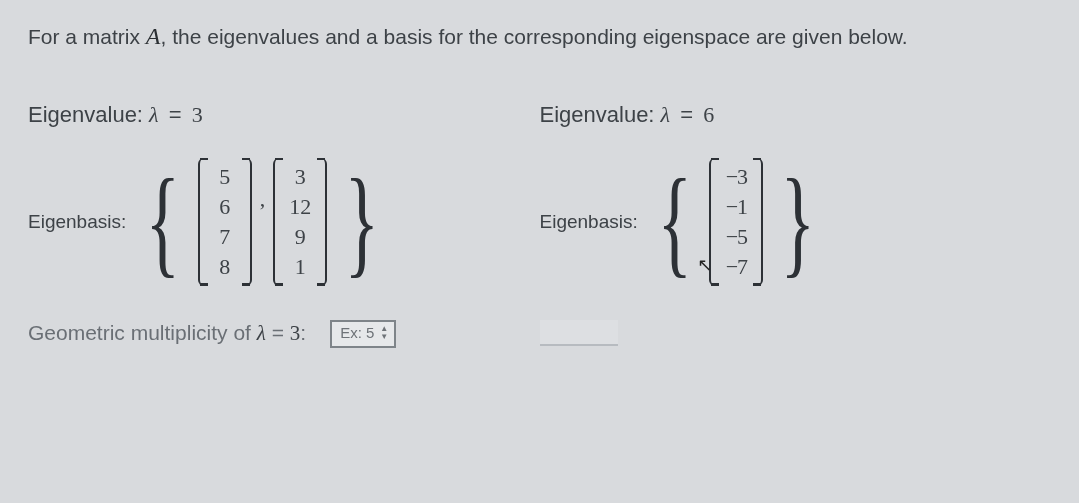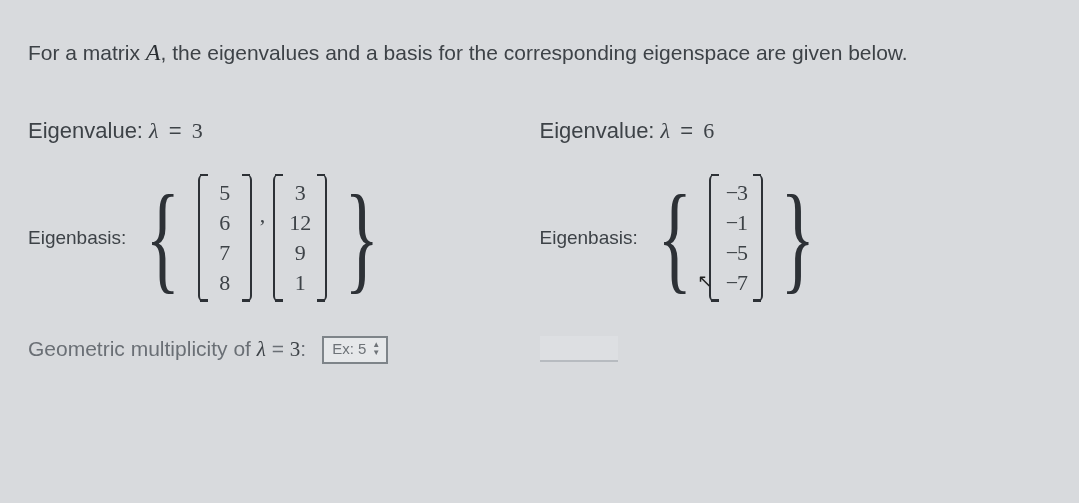--- a/index.html
+++ b/index.html
@@ -6,21 +6,21 @@
     body {
       font-family: Arial, Helvetica, sans-serif;
       font-size: 20px;
       color: #3d4247;
       background: #d8dadd;
       width: 1079px;
       height: 503px;
       padding: 20px 28px;
       position: relative;
     }
-    .intro { line-height: 1.4; margin-bottom: 48px; font-size: 21px; margin-top: 16px; }
+    .intro { line-height: 1.4; margin-bottom: 48px; font-size: 21px; }
     .intro .mathA { font-family: Georgia, 'Times New Roman', serif; font-style: italic; font-size: 24px; color: #2b2f33; }
     .cols { display: flex; gap: 0; }
     .col { flex: 1; }
     .lambda-line { font-size: 22px; margin-bottom: 30px; }
     .mathlam { font-family: Georgia, 'Times New Roman', serif; font-style: italic; }
     .eq { margin: 0 4px; }
     .basis-row { display: flex; align-items: center; gap: 6px; margin-bottom: 34px; }
     .basis-label { font-size: 19px; margin-right: 2px; }
     .brace { font-family: 'Times New Roman', serif; font-size: 120px; line-height: 0.85; transform: scaleX(0.6); color: #2d3136; }
     .vec {
@@ -41,21 +41,21 @@
     }
     .vec::before { top: -1px; left: -2px; box-shadow: calc(100% + 4px - 8px) 0 0 #2d3136; width:8px; }
     .vec-tl, .vec-tr, .vec-bl, .vec-br { position:absolute; width:8px; height:2.5px; background:#2d3136; }
     .vec-tl{ top:0; left:0;}
     .vec-tr{ top:0; right:0;}
     .vec-bl{ bottom:0; left:0;}
     .vec-br{ bottom:0; right:0;}
     .vec::before, .vec::after { display:none; }
     .cell { text-align:center; font-size: 22px; font-family: Georgia,'Times New Roman',serif; padding:2px 4px; min-width:30px; white-space:nowrap; }
     .comma { font-size: 22px; margin: 0 2px 46px 2px; align-self:center; font-family: Georgia,'Times New Roman',serif; }
-    .geo-line { display:flex; align-items:center; gap:16px; font-size: 21px; color:#6a6f75; }
+    .geo-line { display:flex; align-items:center; gap:24px; font-size: 21px; color:#6a6f75; }
     .geo-line .mathlam { color:#3d4247; }
     .inputbox {
       display:inline-flex; align-items:center;
       border: 2px solid #7e8489;
       background: #e6e8ea;
       height: 28px;
       padding: 0 6px 2px 8px;
       font-size: 15px;
       color:#6e7378;
       gap:6px;

